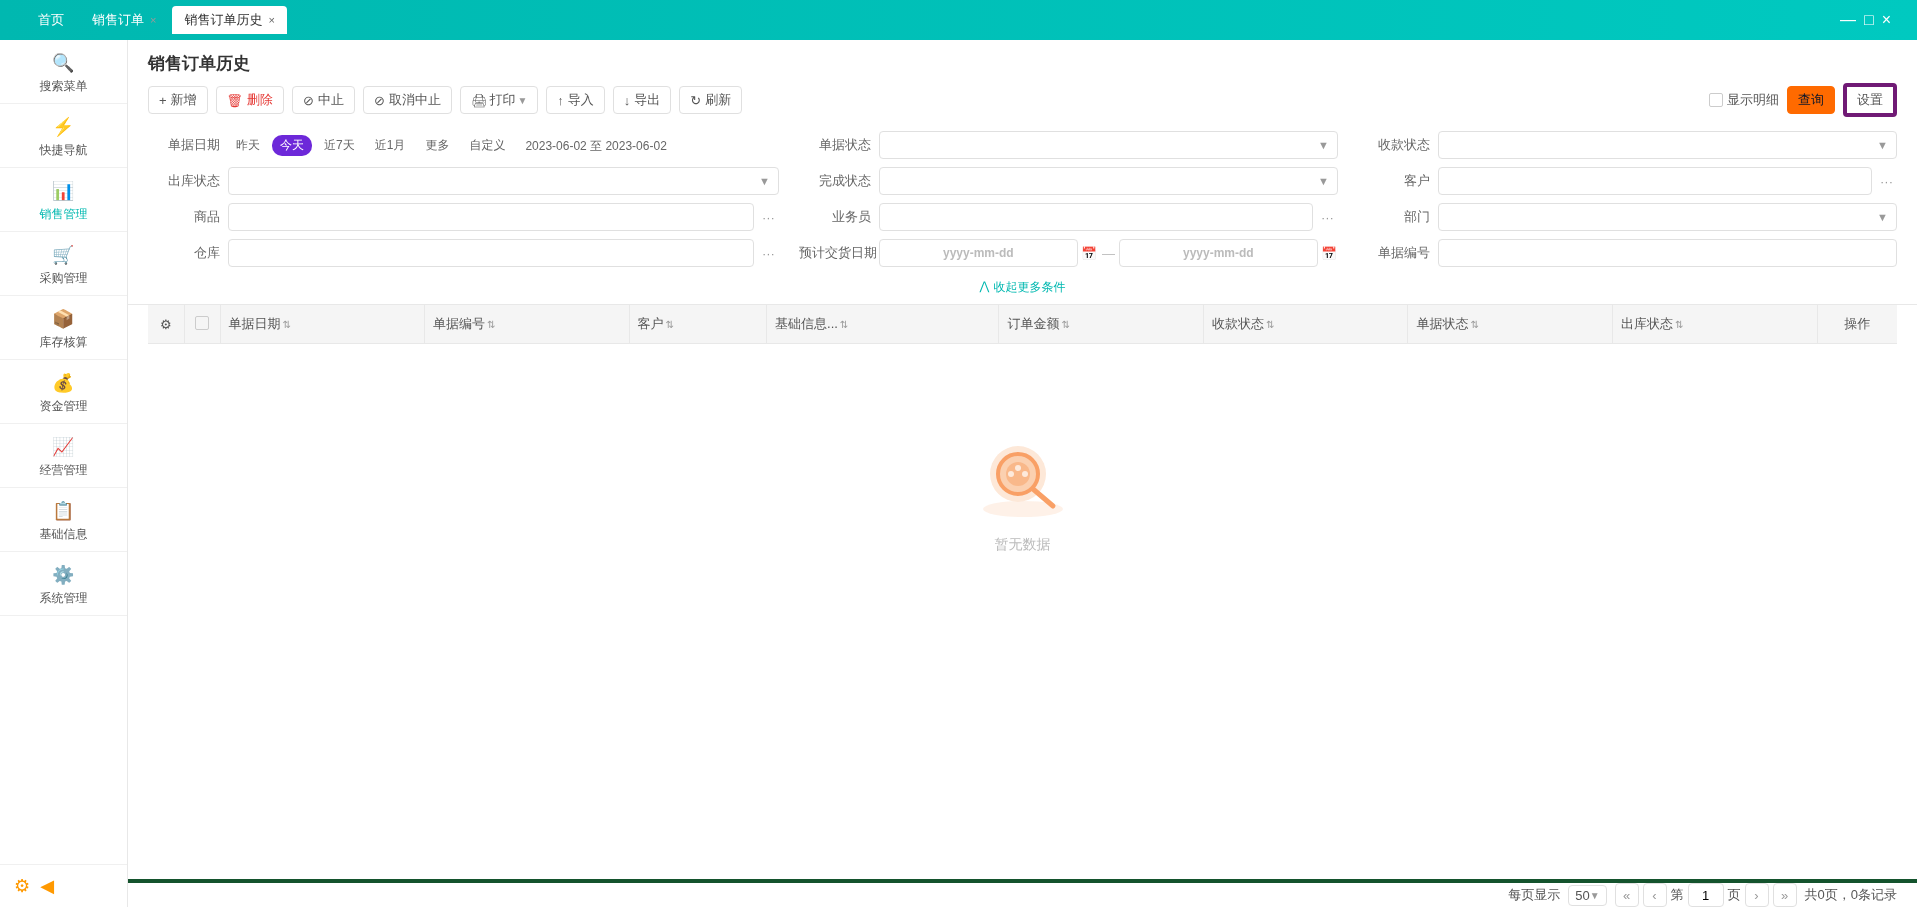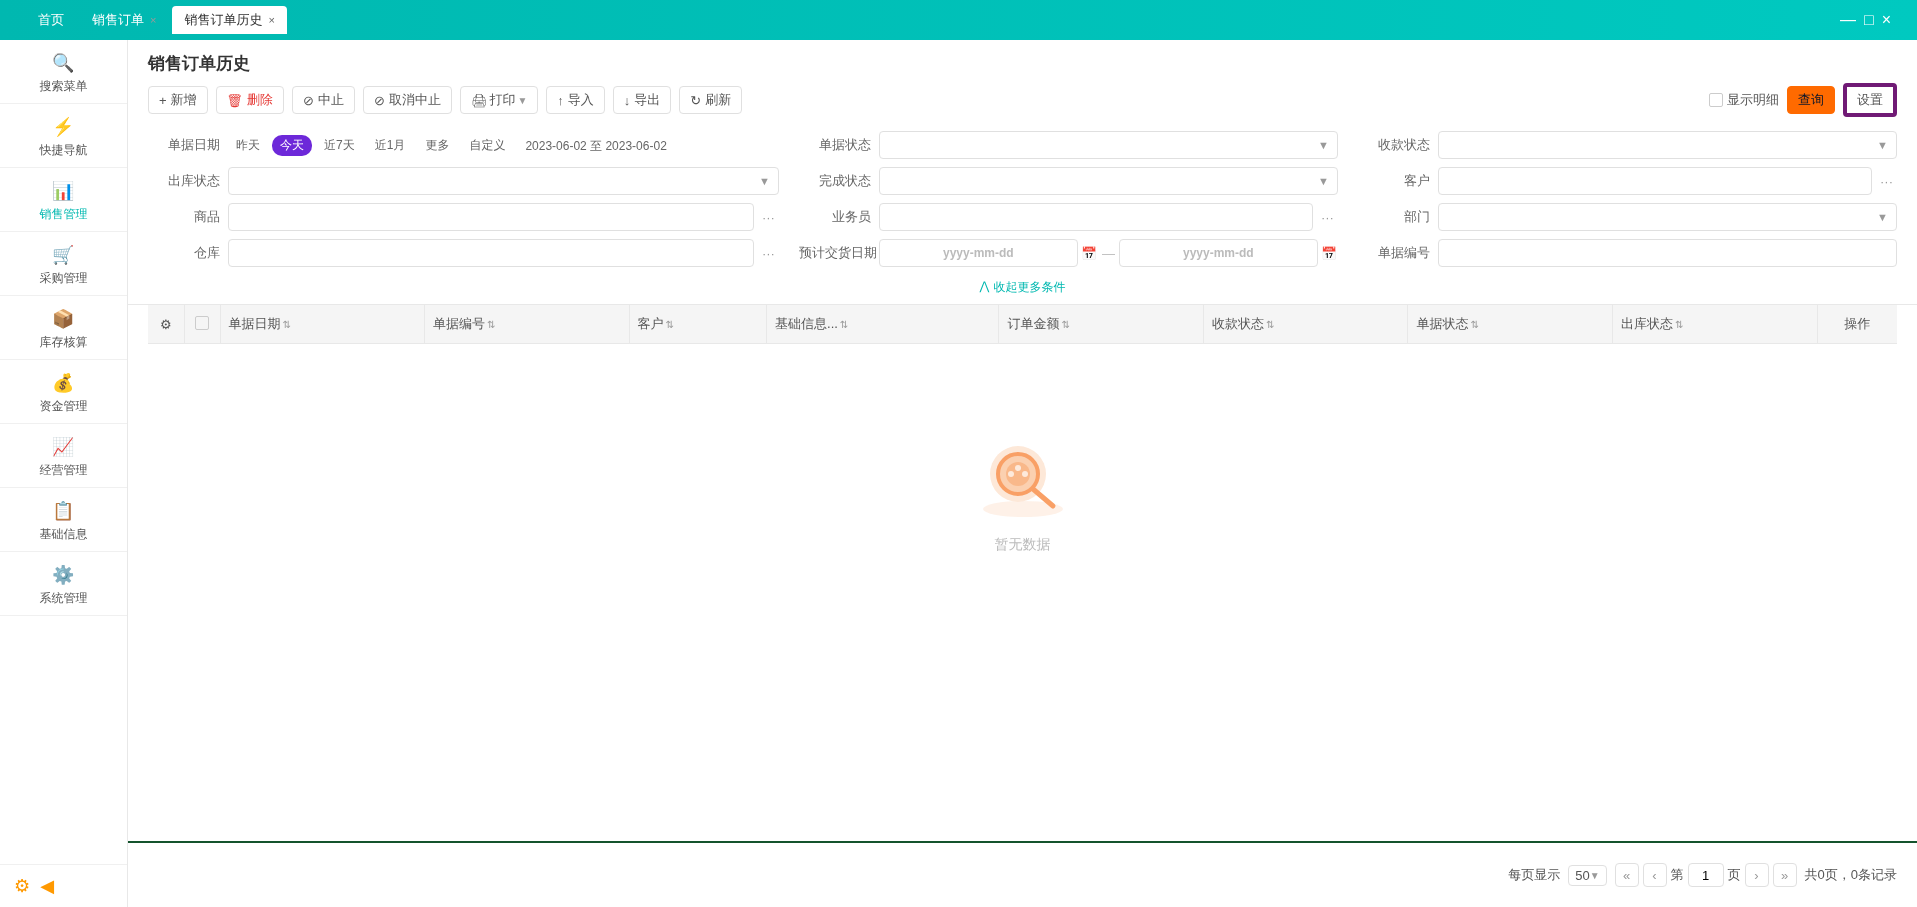--- a/index.html
+++ b/index.html
@@ -290,22 +290,22 @@
       padding: 80px 0;
       color: #bbb;
     }
     .empty-text { font-size: 14px; color: #bbb; }
 
     
     .pagination {
       display: flex;
       align-items: center;
       justify-content: flex-end;
-      padding: 20px 20px;
-      border-top: 2px solid #14532d;
+      padding: 0 20px;
+      border-top: 4px solid #14532d;
       gap: 8px;
       font-size: 13px;
       color: #555;
       flex-shrink: 0;
     }
     .page-size-box {
       border: 1px solid #e0e0e0;
       border-radius: 4px;
       padding: 2px 6px;
       display: flex;

